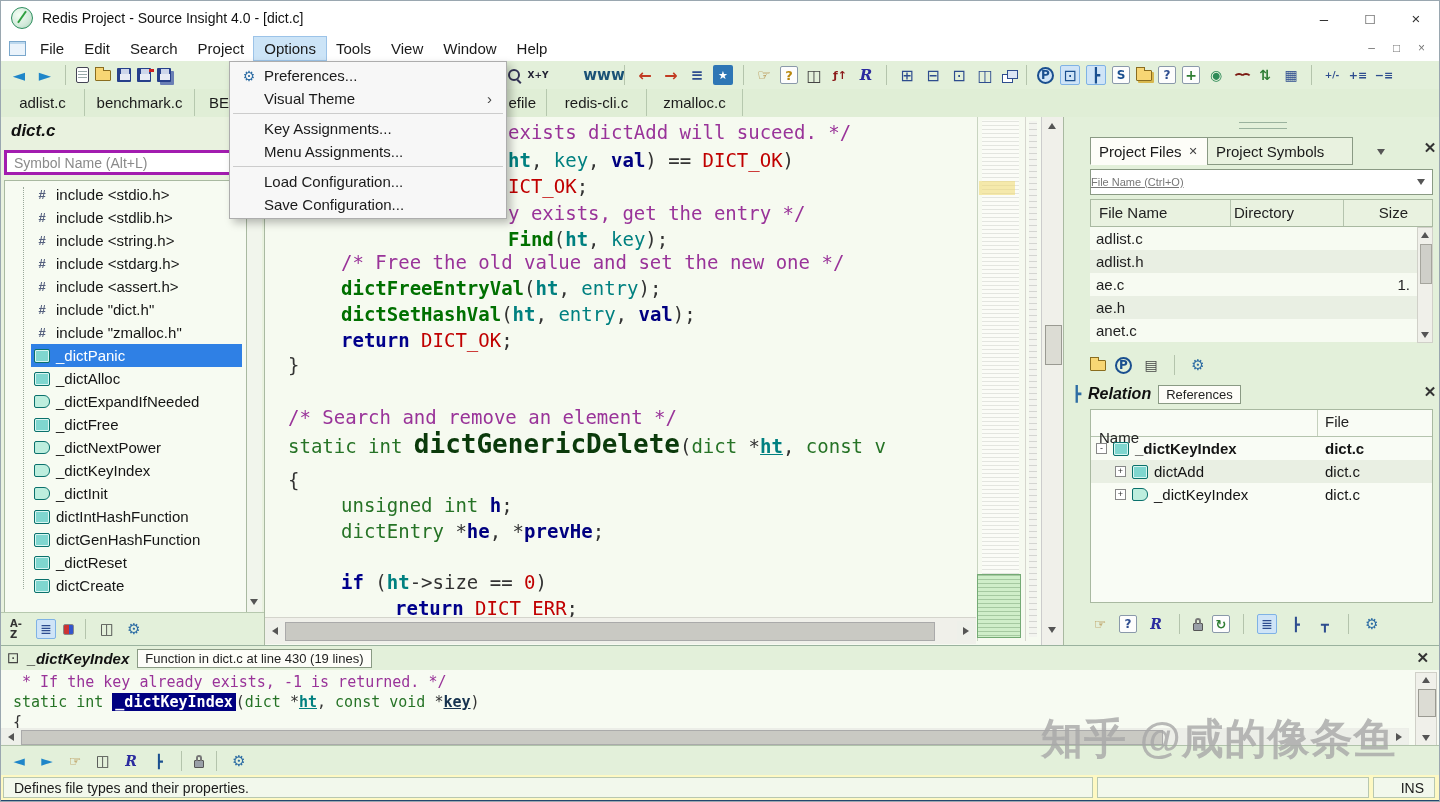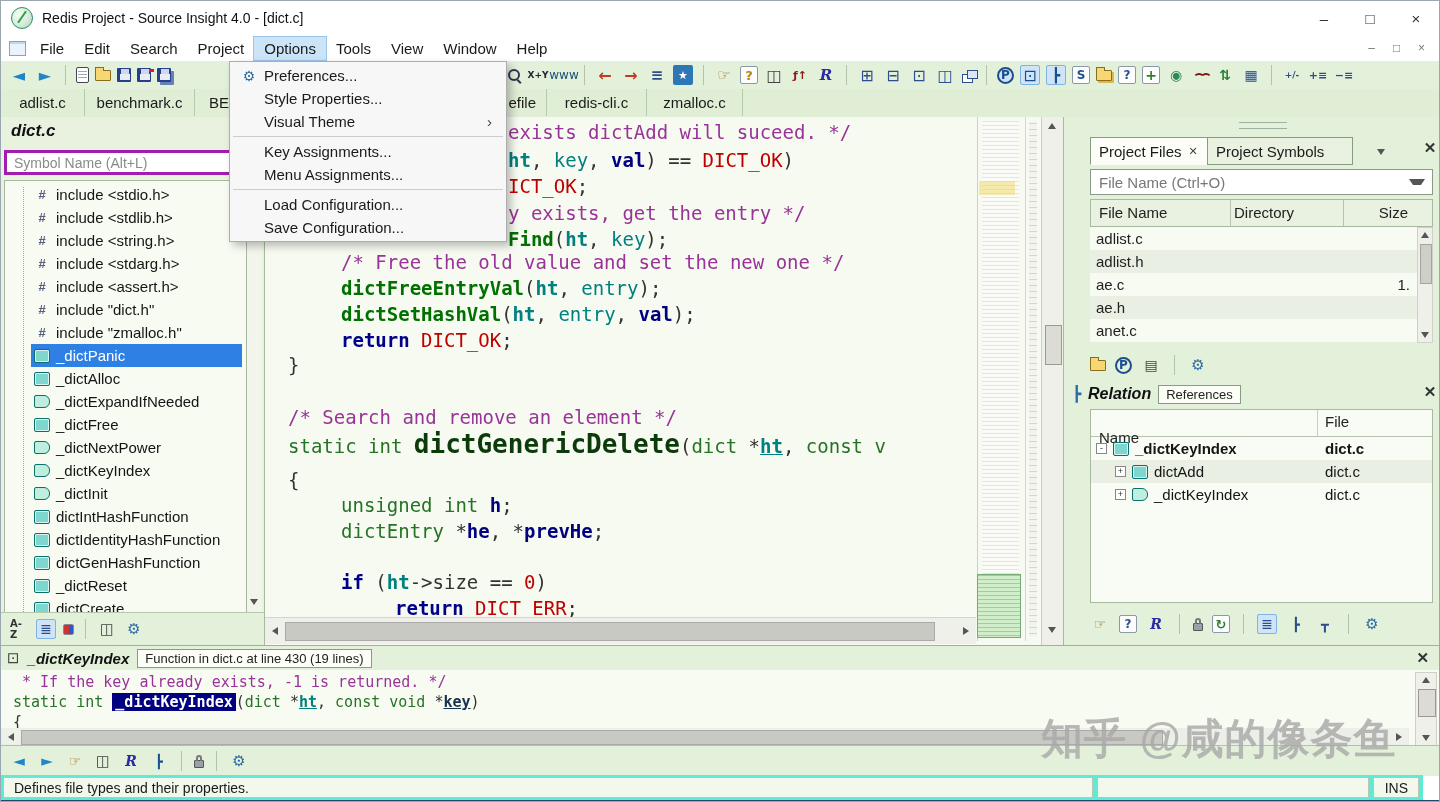--- a/index.html
+++ b/index.html
@@ -121,21 +121,21 @@
   #rp-tabs{position:absolute;left:26px;top:20px;right:8px;height:28px;}
   .rptab{position:absolute;top:0;height:28px;border:1px solid #8a9a84;box-sizing:border-box;display:flex;align-items:center;
          font-size:15px;color:#1a1a1a;padding:0 8px;}
   #rptab1{left:0;width:118px;background:#fdfdf8;border-bottom-color:#fdfdf8;}
   #rptab2{left:117px;width:146px;background:#e9f2e0;}
   .tabx{margin-left:7px;font-size:11px;color:#444;}
   #rp-chev{position:absolute;left:278px;top:6px;width:26px;height:18px;display:flex;align-items:center;justify-content:center;}
   .cornerx{position:absolute;right:2px;font-size:15px;font-weight:bold;color:#333;width:18px;text-align:center;}
   #rp-close1{top:22px;} 
   #rp-combo{position:absolute;left:26px;top:52px;right:8px;height:26px;background:#fff;border:1px solid #8a9a84;box-sizing:border-box;display:flex;align-items:center;}
-  #rp-combo span{padding-left:8px;font-size:15px;color:#777;}
+  #rp-combo span{font-size:11px;color:#777;text-decoration:underline;}
   #rp-combo .arr-down{margin-left:auto;margin-right:7px;}
   #rp-thead{position:absolute;left:26px;top:82px;right:8px;height:28px;border:1px solid #a9b9a1;border-bottom:1px solid #a9b9a1;box-sizing:border-box;
             background:#e9f2e0;font-size:15px;color:#222;}
   #rp-thead .c1{position:absolute;left:8px;top:4px;} #rp-thead .c2{position:absolute;left:143px;top:4px;}
   #rp-thead .c3{position:absolute;right:24px;top:4px;}
   #rp-thead .dv1{position:absolute;left:139px;top:0;bottom:0;border-left:1px solid #b5c4ae;}
   #rp-thead .dv2{position:absolute;left:252px;top:0;bottom:0;border-left:1px solid #b5c4ae;}
   #filerows{position:absolute;left:26px;top:110px;width:328px;background:#f7fbf2;}
   .frow{display:flex;height:23px;align-items:center;font-size:15px;color:#222;}
   .frow.alt{background:#e9efe3;}
@@ -170,21 +170,21 @@
   #ctx-hscroll{position:absolute;left:0;top:82px;width:1408px;height:18px;background:#eceee8;}
   #ctx-hscroll .thumb{position:absolute;left:20px;top:2px;width:1140px;height:13px;background:#c9c9c3;border:1px solid #aaa;}
   #ctx-hscroll .sbtn{position:absolute;top:1px;width:18px;height:15px;}
   #ctx-vscroll{position:absolute;right:2px;top:26px;width:22px;height:74px;background:#f0f0ea;border:1px solid #d0d0c8;box-sizing:border-box;}
   #ctx-vscroll .up{position:absolute;top:4px;left:6px;}
   #ctx-vscroll .thumb{position:absolute;left:2px;top:16px;width:16px;height:26px;background:#dcdcd4;border:1px solid #9a9a92;}
   #ctx-vscroll .down{position:absolute;bottom:4px;left:6px;}
   
   #bbar{position:absolute;top:744px;left:0;right:0;height:30px;background:#e3f0da;border-top:1px solid #b0c2aa;}
   #bbar-icons{display:flex;align-items:center;gap:8px;height:30px;padding-left:8px;}
-  #statusbar{position:absolute;top:774px;left:0;right:16px;height:25px;background:#5eead4;}
+  #statusbar{position:absolute;top:774px;left:0;right:0;height:25px;background:#fef9c3;}
   .sbox{position:absolute;top:2px;bottom:2px;border:1px solid #b8c8b0;background:#f2f8ec;box-sizing:border-box;display:flex;align-items:center;}
   #status-left{left:2px;width:1090px;} #status-left span{padding-left:10px;font-size:14px;color:#1a1a1a;}
   #status-mid{left:1096px;width:272px;}
   #status-ins{left:1372px;right:4px;justify-content:flex-end;} #status-ins span{padding-right:10px;font-size:14px;color:#1a1a1a;}
   #winedge{position:absolute;top:799px;left:0;right:0;height:3px;background:#24486e;}
   
   #optmenu{position:absolute;left:228px;top:60px;width:278px;background:#f7f7f7;border:1px solid #adadad;
            box-shadow:4px 4px 8px rgba(0,0,0,.25);z-index:40;padding:2px 0;box-sizing:border-box;}
   .mi{height:23px;display:flex;align-items:center;padding:0 8px 0 4px;font-size:15px;color:#1a1a1a;box-sizing:border-box;}
   .mi.hl{background:#abd3f5;border:2px solid #e8823c;height:28px;border-radius:2px;}
@@ -238,21 +238,21 @@
         <span class="tsep"></span>
         <span class="tico ic-doc"></span>
         <span class="tico ic-folder"></span>
         <span class="tico ic-save"></span>
         <span class="tico ic-save sdot"></span>
         <span class="tico ic-save smulti"></span>
       </div>
     <div id="tb-right">
         <span class="tico ic-search"></span>
         <span class="tico" style="color: rgb(34, 34, 51); font-size: 9px; font-weight: bold;">X+Y</span>
-        <span class="tico" style="color: rgb(26, 82, 118); font-size: 12px; font-weight: normal;">www</span>
+        <span class="tico" style="color: rgb(26, 82, 118); font-size: 15px; font-weight: bold; margin-left: 40px;">www</span>
         <span class="tsep"></span>
         <span class="tico" style="color: rgb(194, 59, 34); font-size: 16px; font-weight: bold;">←</span>
         <span class="tico" style="color: rgb(194, 59, 34); font-size: 16px; font-weight: bold;">→</span>
         <span class="tico" style="color: rgb(46, 77, 143); font-size: 15px; font-weight: bold;">≡</span>
         <span class="tico" style="color: rgb(255, 255, 255); background: rgb(46, 118, 181); font-size: 11px;">★</span>
         <span class="tsep"></span>
         <span class="tico" style="color: rgb(169, 115, 31); font-size: 15px;">☞</span>
         <span class="tico boxed" style="color: rgb(184, 134, 11); font-size: 13px; font-weight: bold;">?</span>
         <span class="tico" style="color: rgb(68, 68, 68); font-size: 16px;">◫</span>
         <span class="tico" style="color: rgb(139, 26, 26); font-size: 11px; font-weight: bold;">ƒ↑</span>
@@ -352,24 +352,20 @@
               <span class="ic-proto"></span>
               <span class="slab">_dictKeyIndex</span>
             </div>
             <div class="srow">
               <span class="ic-proto"></span>
               <span class="slab">_dictInit</span>
             </div>
             <div class="srow">
               <span class="ic-fn"></span>
               <span class="slab">dictIntHashFunction</span>
-            </div>
-            <div class="srow">
-              <span class="ic-fn"></span>
-              <span class="slab">dictIdentityHashFunction</span>
             </div>
             <div class="srow">
               <span class="ic-fn"></span>
               <span class="slab">dictGenHashFunction</span>
             </div>
             <div class="srow">
               <span class="ic-fn"></span>
               <span class="slab">_dictReset</span>
             </div>
             <div class="srow">
@@ -604,24 +600,20 @@
 
   <div id="optmenu">
       <div class="mi">
         <span class="micon">
           <span class="tico" style="color: rgb(46, 109, 164); font-size: 14px;">⚙</span>
         </span>
         <span class="mlab">Preferences...</span>
       </div>
       <div class="mi">
         <span class="micon"></span>
-        <span class="mlab">Style Properties...</span>
-      </div>
-      <div class="mi">
-        <span class="micon"></span>
         <span class="mlab">Visual Theme</span>
         <span class="subarr">›</span>
       </div>
       <div class="msep"></div>
       <div class="mi">
         <span class="micon"></span>
         <span class="mlab">Key Assignments...</span>
       </div>
       <div class="mi">
         <span class="micon"></span>

